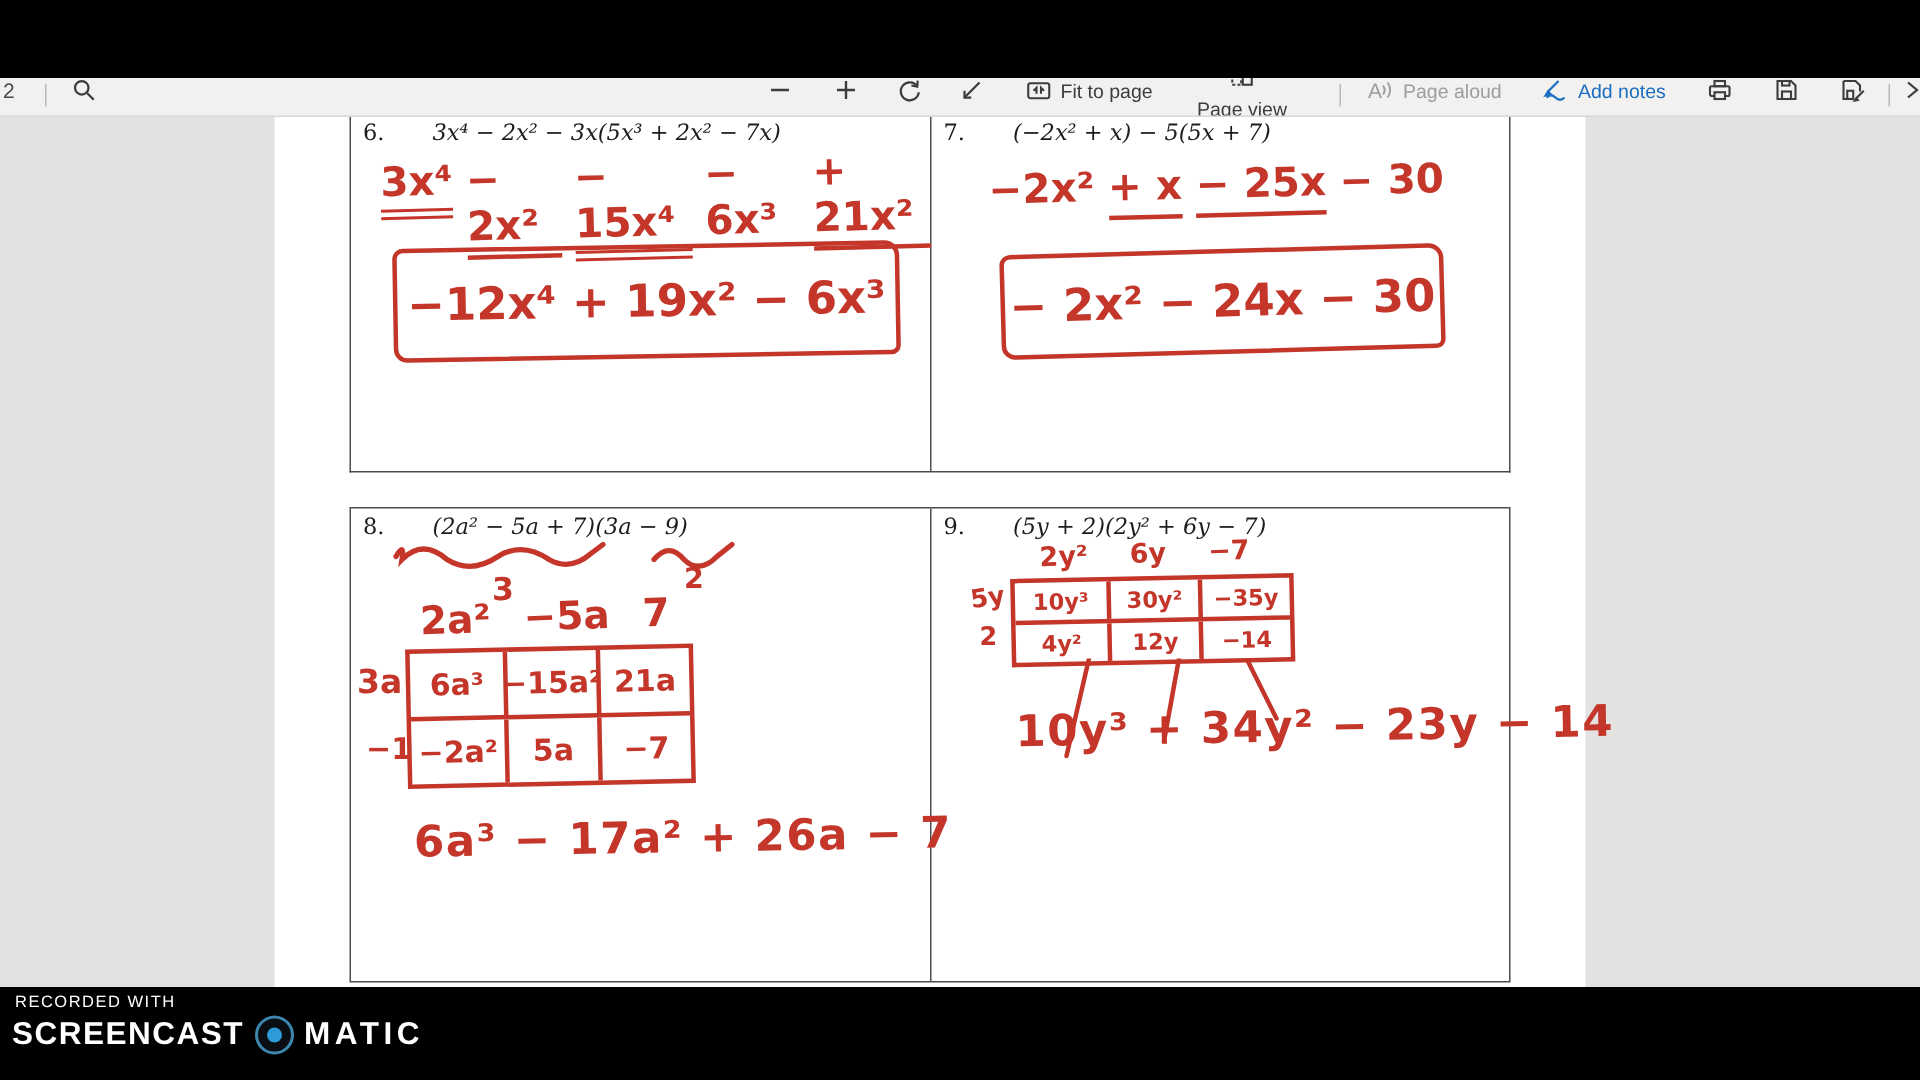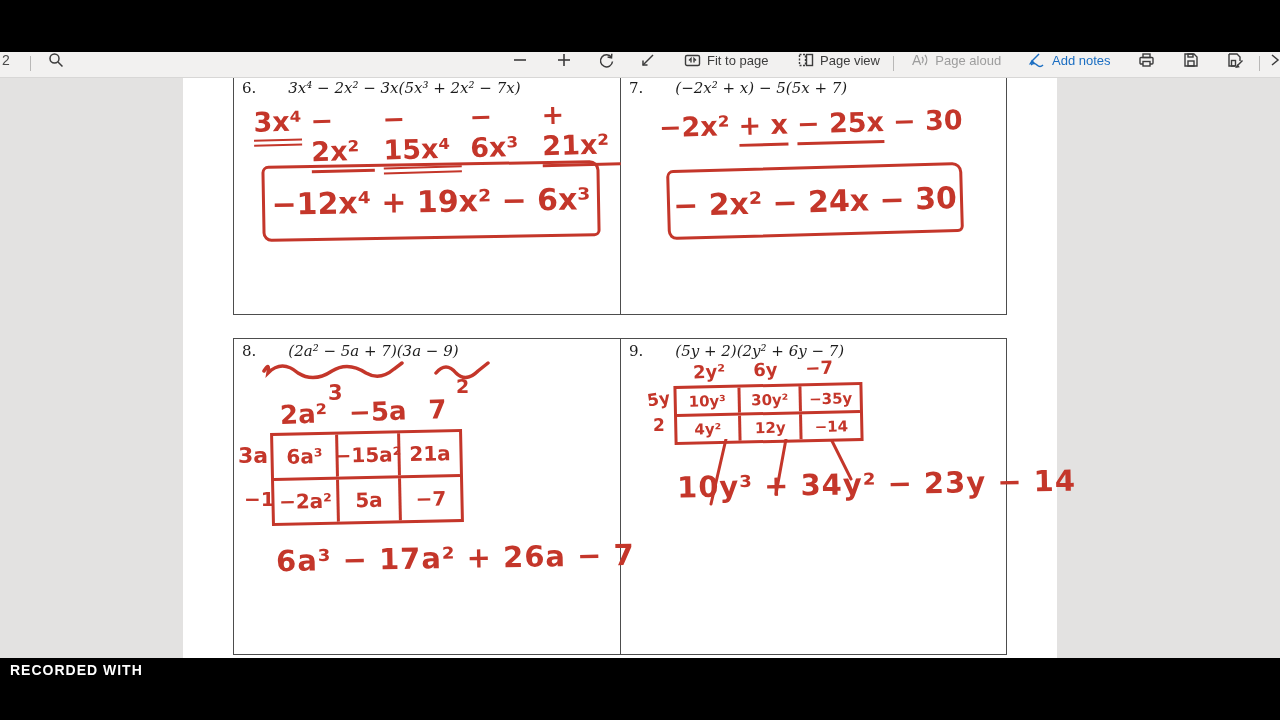--- a/index.html
+++ b/index.html
@@ -55,21 +55,21 @@
   .hcell + .hcell { border-left:3px solid #c4362a; }
   .t8 .hcell { width:62px; height:42px; font-size:20px; }
   .t9 .hcell { width:61px; height:25px; font-size:15px; }
 
   .colheads { position:absolute; display:flex; align-items:baseline; }
   .rowlabel { position:absolute; }
   .answer-line { position:absolute; font-size:29px; letter-spacing:1px; transform:rotate(-1deg); white-space:nowrap; }
 
   
   .wm { position:absolute; left:8px; top:662px; z-index:40; color:#fff; }
-  .wm-line1 { font-size:14px; font-weight:bold; letter-spacing:1px; margin-left:2px; }
+  .wm-line1 { font-size:11px; font-weight:normal; letter-spacing:1px; margin-left:2px; }
   .wm-brand { display:flex; align-items:center; gap:7px; margin-top:3px; }
   .wm-word { font-size:21px; font-weight:bold; letter-spacing:1px; }
   .wm-icon { width:26px; height:26px; border-radius:50%; background:#0a0e12; border:2px solid #3d86ad;
              display:flex; align-items:center; justify-content:center; }
   .wm-dot { width:10px; height:10px; border-radius:50%; background:#2e9bd6; }
 </style>
 </head>
 <body>
 
 <div class="bar-top"></div>
@@ -129,21 +129,21 @@
     <span>
       <svg width="17" height="15" viewBox="0 0 17 15" fill="none" stroke="#3c3c3c" stroke-width="1.4">
         <rect x="1.5" y="2.5" width="14" height="10" rx="1.5"></rect>
         <polyline points="5,7.5 7,5.5 7,9.5" fill="none"></polyline>
           <polyline points="12,7.5 10,5.5 10,9.5" fill="none"></polyline>
       </svg>
     </span>
     <span>Fit to page</span>
   </div>
 
-  <div class="tb-item" style="left:798px;">
+  <div class="tb-item" style="left:798px;flex-direction:column;">
     <span>
       <svg width="16" height="16" viewBox="0 0 16 16" fill="none" stroke="#3c3c3c" stroke-width="1.4">
         <rect x="1.5" y="2.5" width="6" height="11" stroke-dasharray="2 1.5"></rect>
         <rect x="8.5" y="2.5" width="6" height="11"></rect>
       </svg>
     </span>
     <span>Page view</span>
   </div>
 
   <div class="tb-divider" style="left:893px;"></div>
@@ -325,13 +325,20 @@
       </span>
 
       <div class="answer-line hand" style="left:56px; top:128px;">10y³ + 34y² − 23y − 14</div>
     </div>
   </div>
 </div>
 
 <div class="bar-bottom"></div>
 <div class="wm">
   <div class="wm-line1">RECORDED WITH</div>
+  <div class="wm-brand">
+    <span class="wm-word">SCREENCAST</span>
+    <span class="wm-icon">
+        <span class="wm-dot"></span>
+      </span>
+    <span class="wm-word" style="letter-spacing:3px;">MATIC</span>
+  </div>
 </div>
 
 </body></html>

